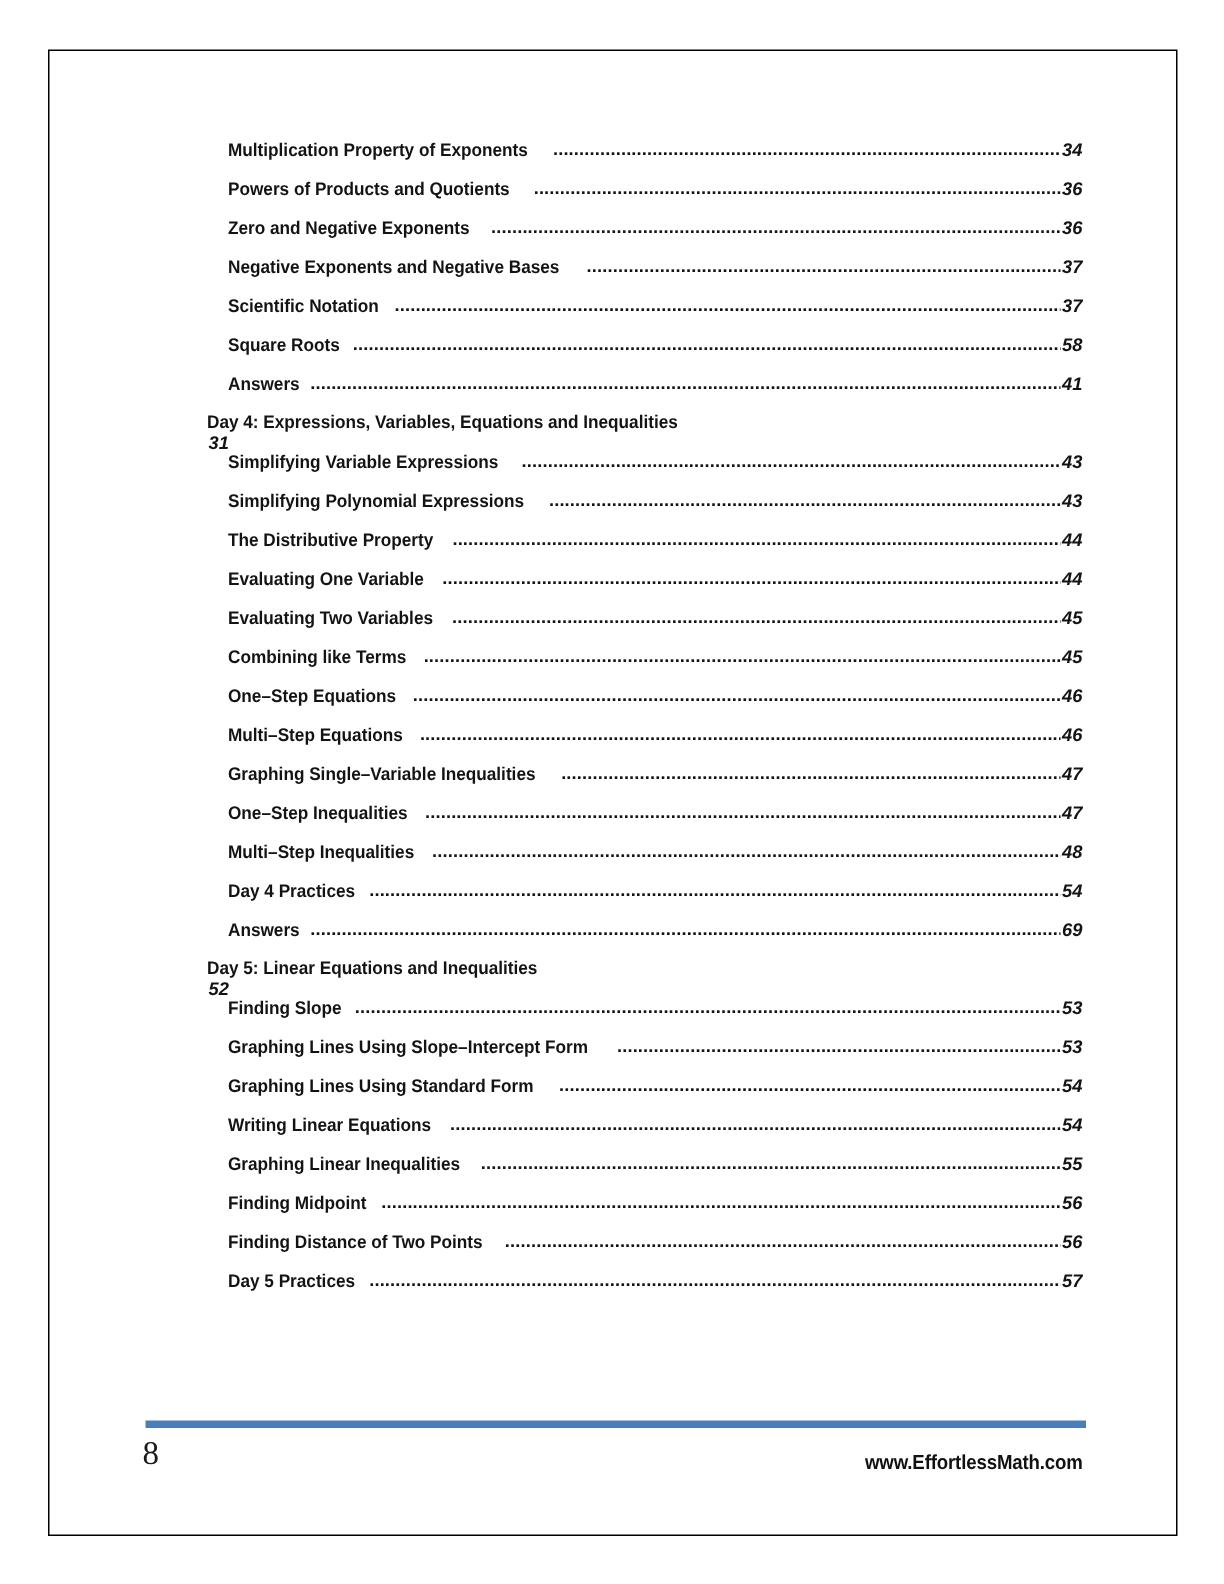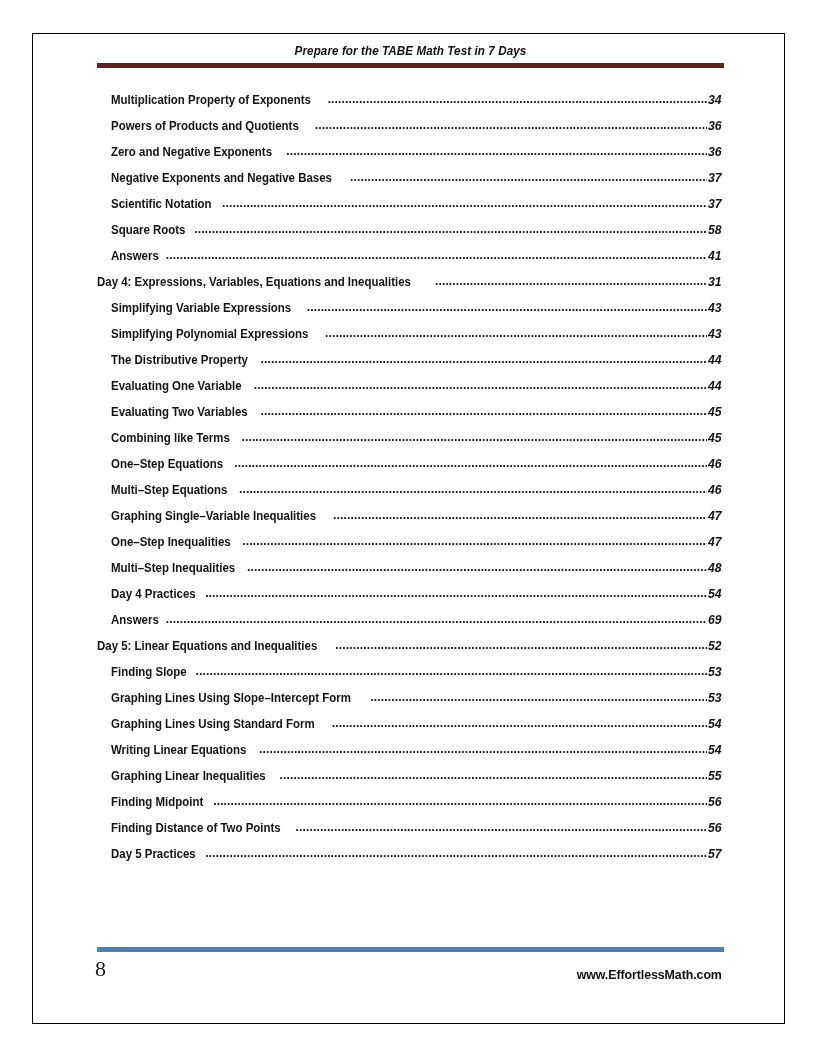--- a/index.html
+++ b/index.html
@@ -61,22 +61,23 @@
   }
   .toc-row {
     display: flex;
     align-items: baseline;
     height: 26px;
     font-family: "Liberation Sans Narrow", "Liberation Sans", sans-serif;
     font-size: 12.2px;
     color: #131313;
     white-space: nowrap;
     overflow: hidden;
-  }
-  .toc-row.level-0 { padding-left: 0px; }
+    margin-left: 41px;
+  }
+  .toc-row.level-0 { padding-left: 0px; flex-direction: column; }
   .toc-row.level-1 { padding-left: 14px; }
 
   .toc-title {
     font-weight: bold;
     flex: 0 0 auto;
     transform: scaleX(0.94);
     transform-origin: left center;
   }
   .toc-dots {
     flex: 1 1 auto;
@@ -139,24 +140,20 @@
     letter-spacing: -0.1px;
     transform: scaleX(0.92);
     transform-origin: right center;
   }
 </style>
 </head>
 <body>
 
 <div id="page-sheet">
 
-  <div id="running-header">
-    <div id="header-title">Prepare for the TABE Math Test in 7 Days</div>
-    <div id="header-rule"></div>
-  </div>
 
   <div id="toc-list">
       <div class="toc-row level-1 gap">
         <span class="toc-title">Multiplication Property of Exponents</span>
         <span class="toc-dots"></span>
         <span class="toc-page">34</span>
       </div>
       <div class="toc-row level-1 gap">
         <span class="toc-title">Powers of Products and Quotients</span>
         <span class="toc-dots"></span>

